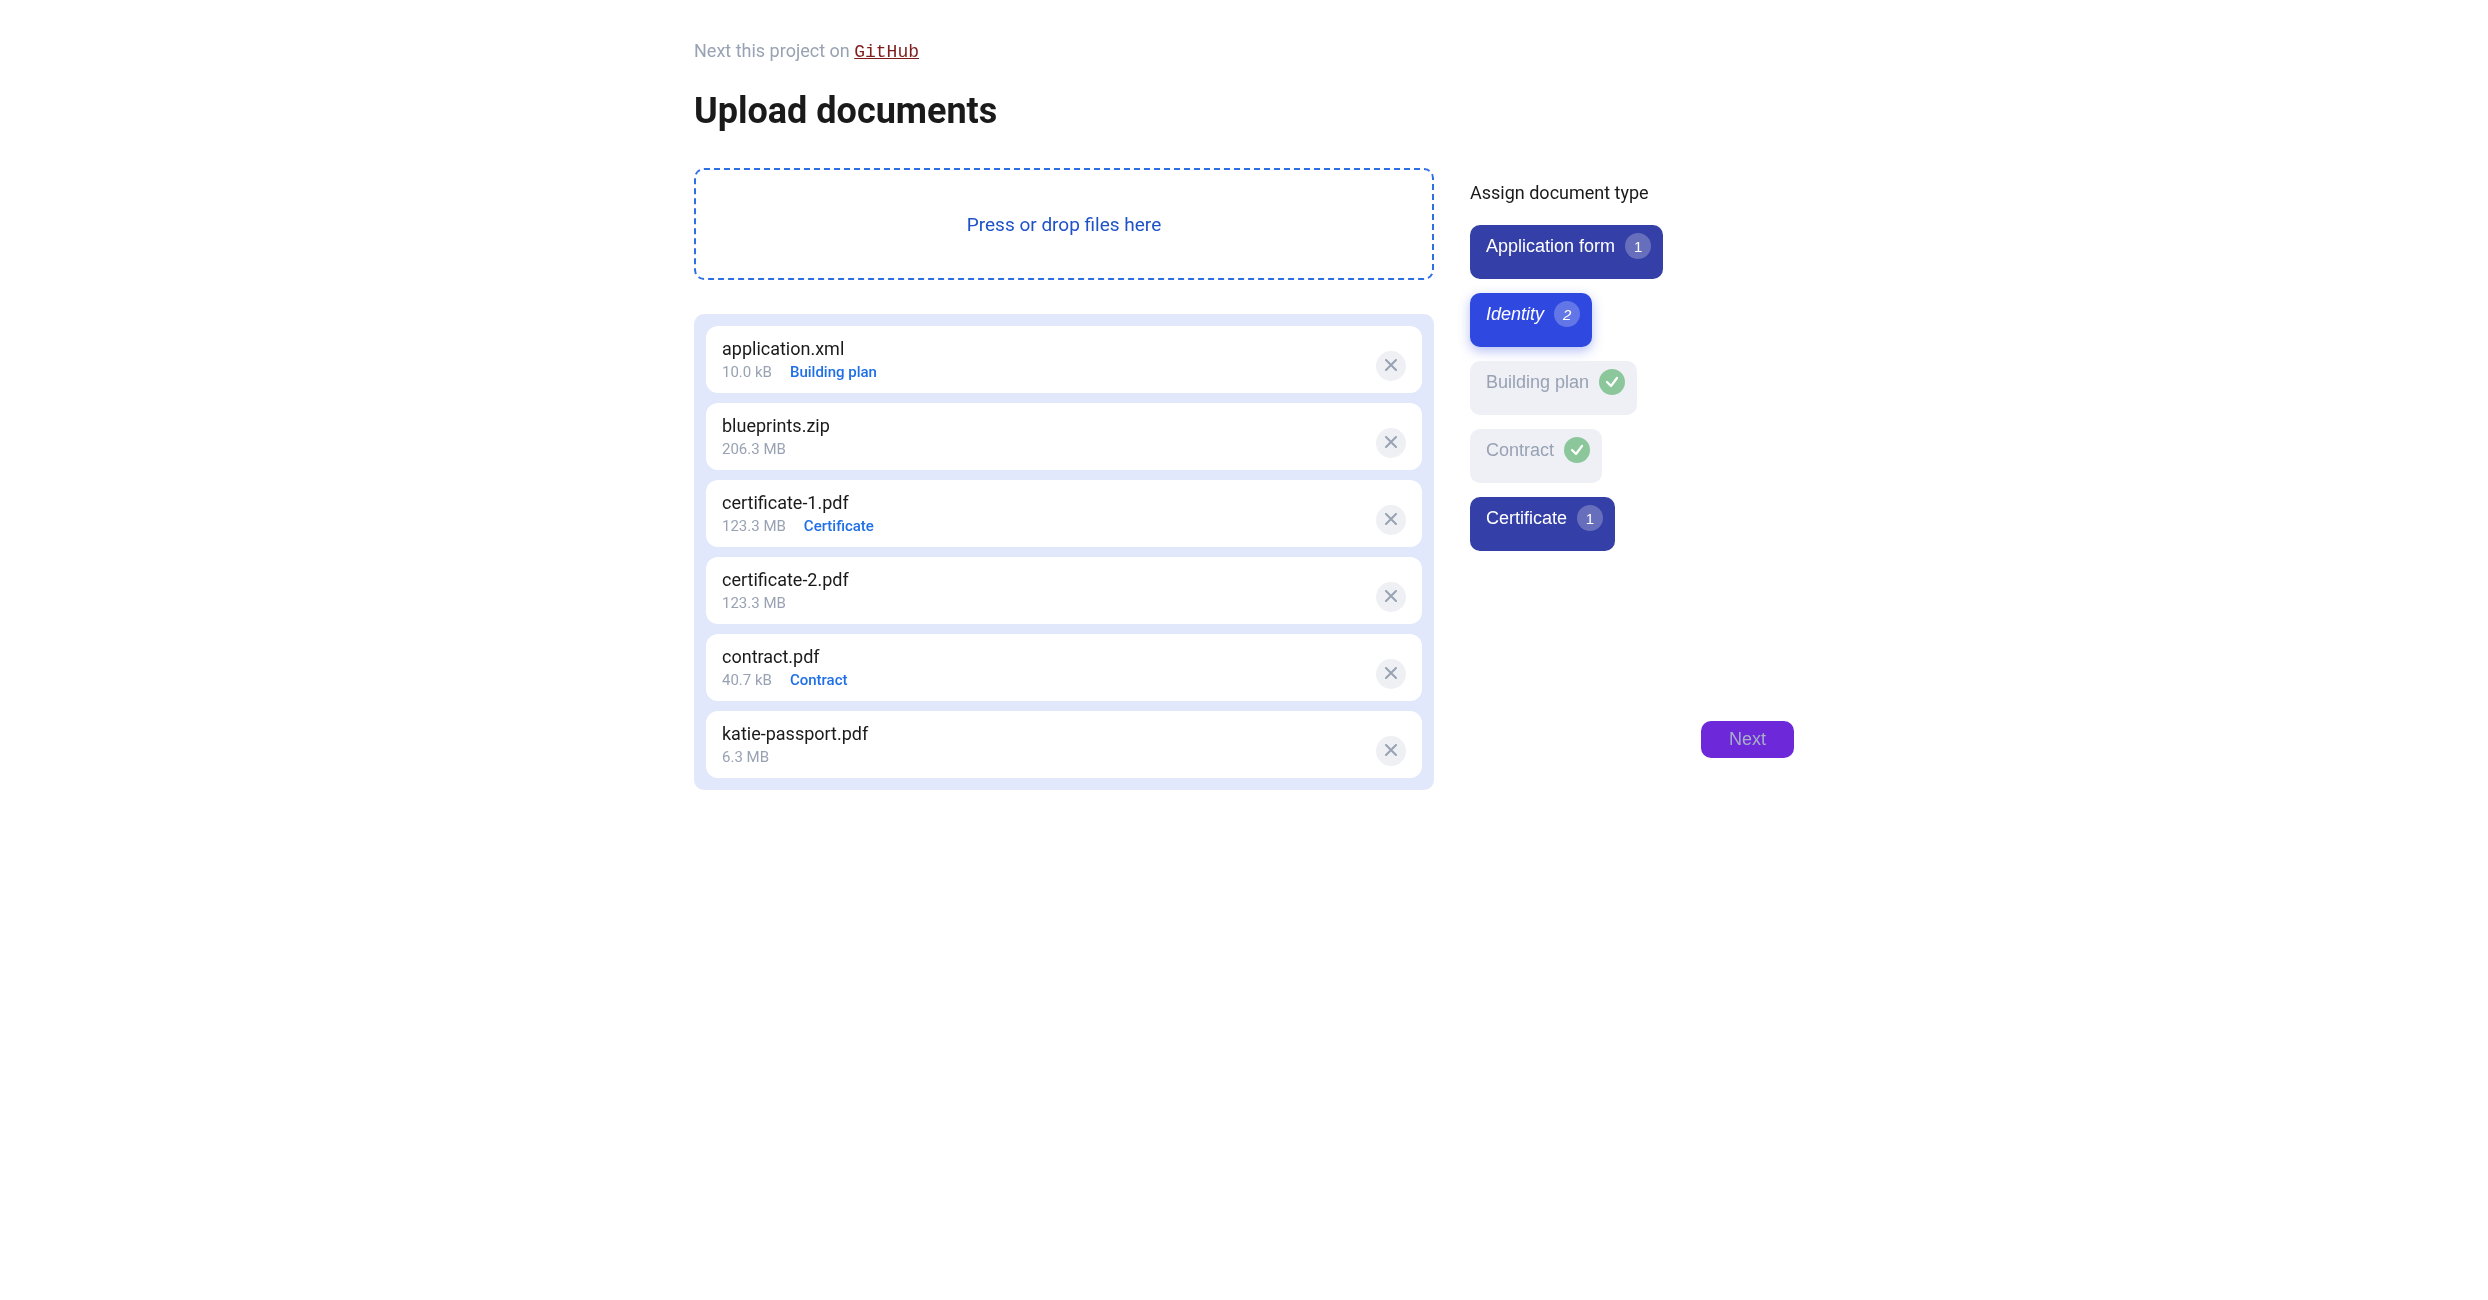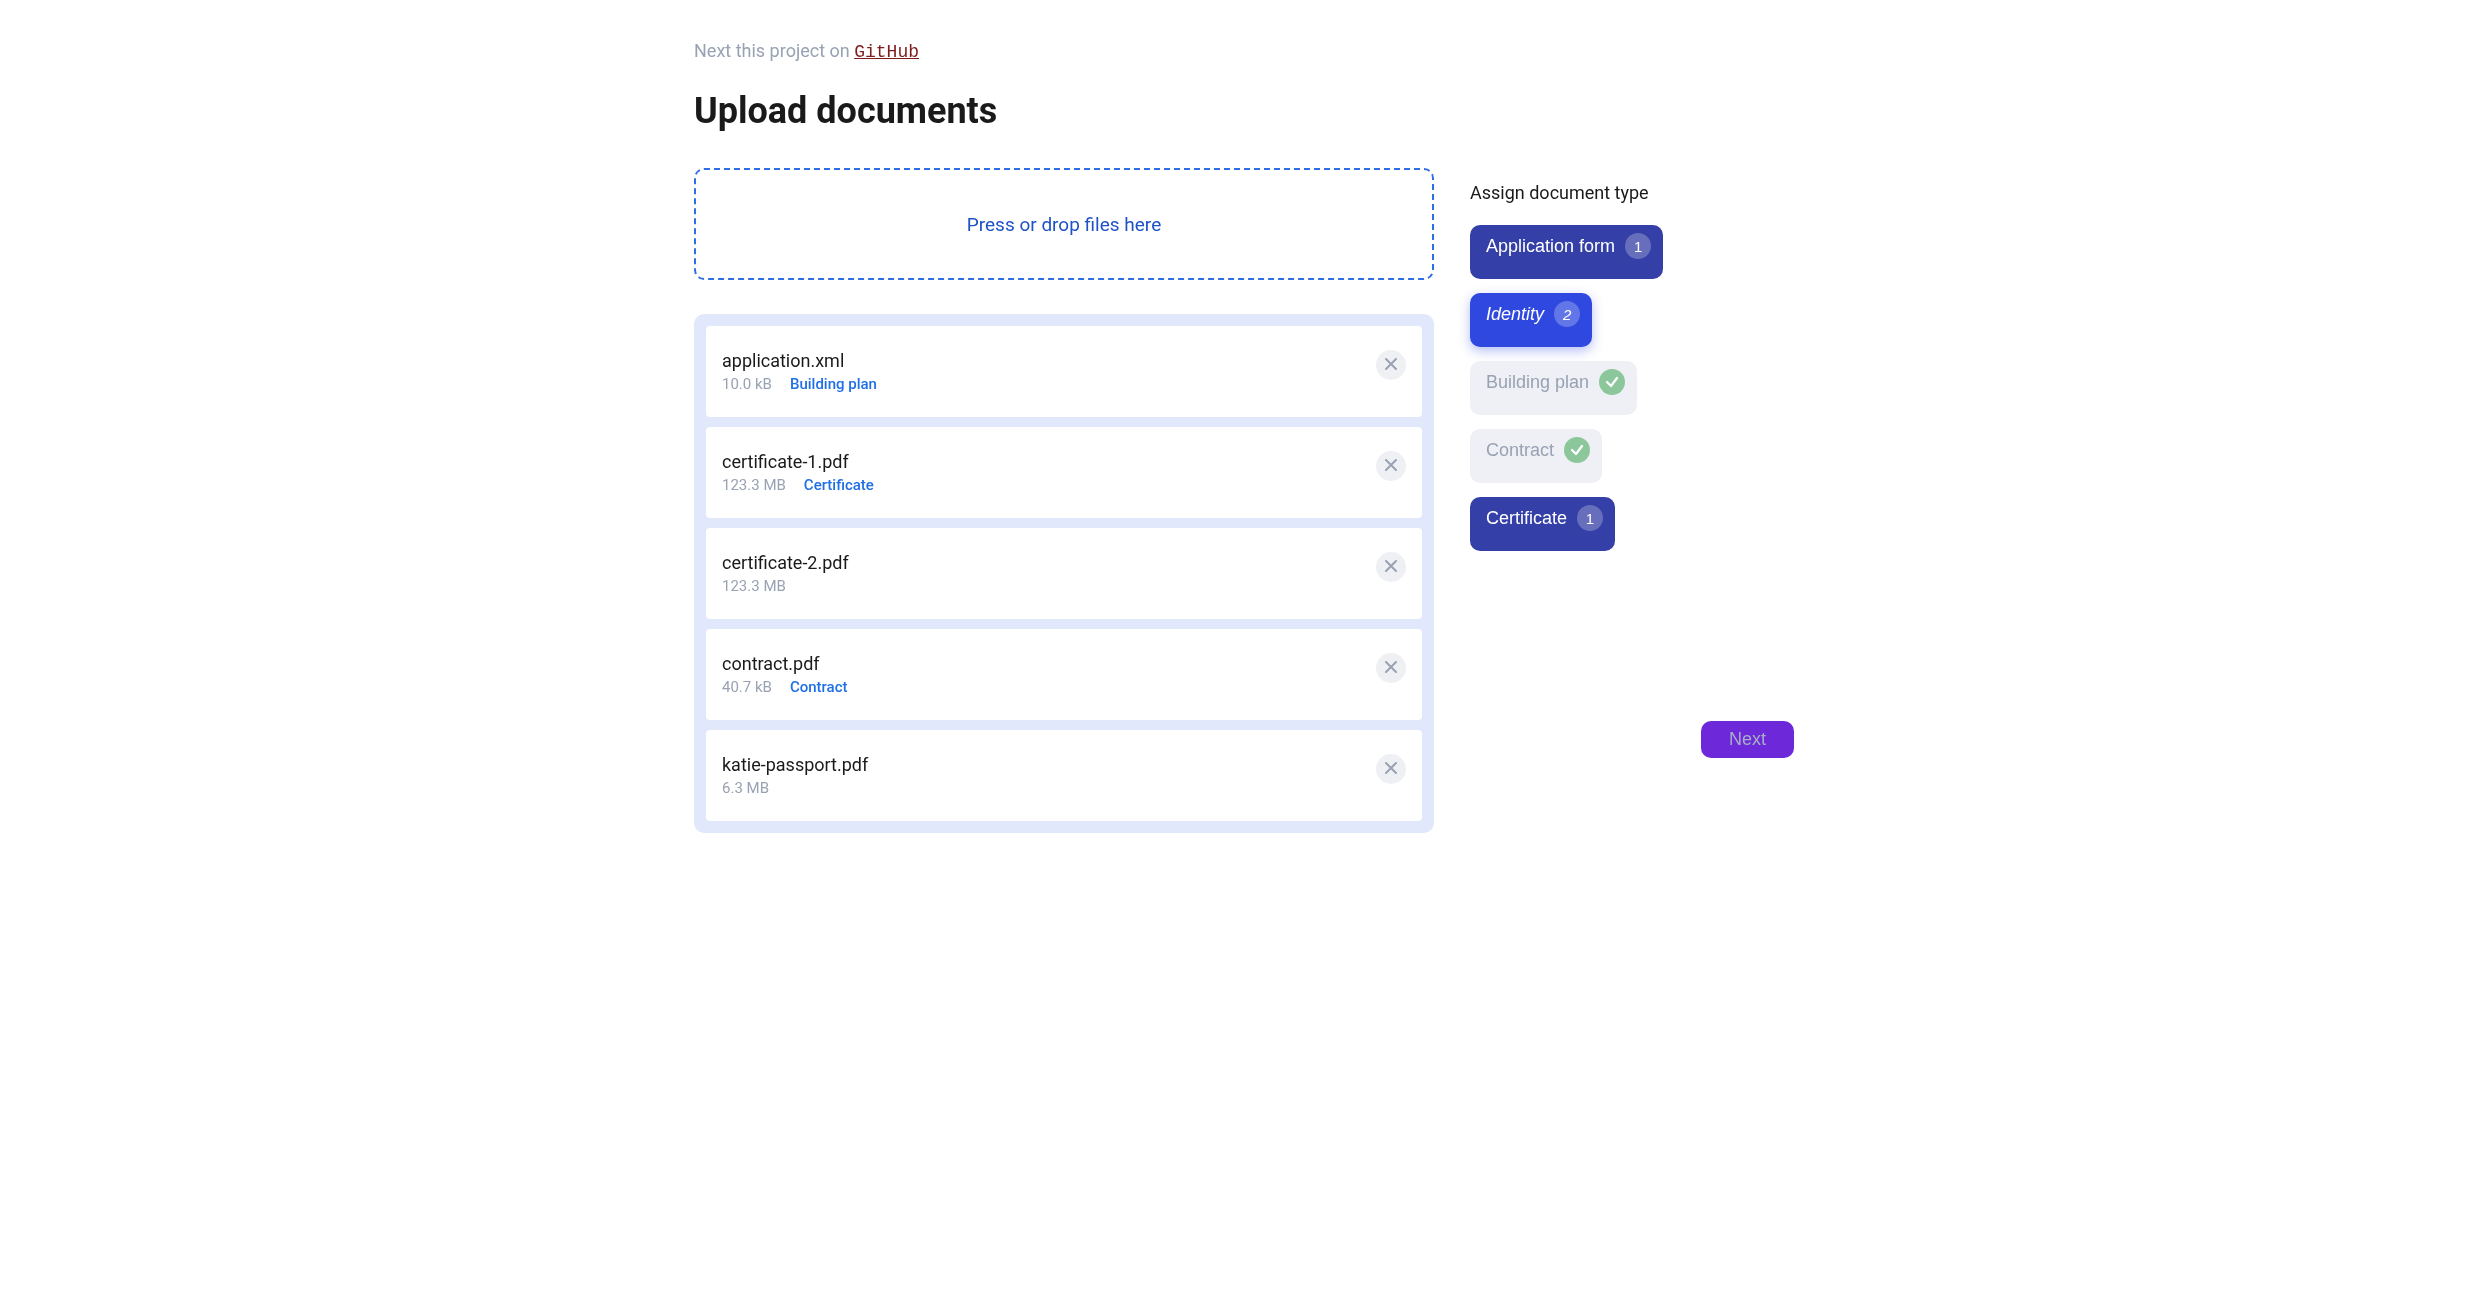--- a/index.html
+++ b/index.html
@@ -57,24 +57,24 @@
   .file-list {
     background: #e2e8fb;
     border-radius: 10px;
     padding: 12px;
     display: flex;
     flex-direction: column;
     gap: 10px;
   }
   .file-item {
     background: #fff;
-    border-radius: 4px;
-    padding: 24px 16px;
-    display: flex;
-    align-items: flex-start;
+    border-radius: 12px;
+    padding: 12px 16px;
+    display: flex;
+    align-items: flex-end;
     justify-content: space-between;
   }
   .file-info { display: flex; flex-direction: column; gap: 4px; }
   .file-name {
     font-size: 18px;
     color: #1a1a1a;
   }
   .file-meta {
     display: flex;
     gap: 18px;
@@ -176,20 +176,33 @@
               </div>
             </div>
             <button class="file-remove">
               <span><svg viewBox="0 0 12 12">
                   <path d="M1 1 L11 11 M11 1 L1 11" stroke="currentColor" stroke-width="2" fill="none" stroke-linecap="round"></path>
                 </svg></span>
             </button>
           </div>
           <div class="file-item">
             <div class="file-info">
+              <div class="file-name">blueprints.zip</div>
+              <div class="file-meta">
+                <span class="file-size">206.3 MB</span>
+              </div>
+            </div>
+            <button class="file-remove">
+              <span><svg viewBox="0 0 12 12">
+                  <path d="M1 1 L11 11 M11 1 L1 11" stroke="currentColor" stroke-width="2" fill="none" stroke-linecap="round"></path>
+                </svg></span>
+            </button>
+          </div>
+          <div class="file-item">
+            <div class="file-info">
               <div class="file-name">certificate-1.pdf</div>
               <div class="file-meta">
                 <span class="file-size">123.3 MB</span>
                 <span class="file-tag">Certificate</span>
               </div>
             </div>
             <button class="file-remove">
               <span><svg viewBox="0 0 12 12">
                   <path d="M1 1 L11 11 M11 1 L1 11" stroke="currentColor" stroke-width="2" fill="none" stroke-linecap="round"></path>
                 </svg></span>

